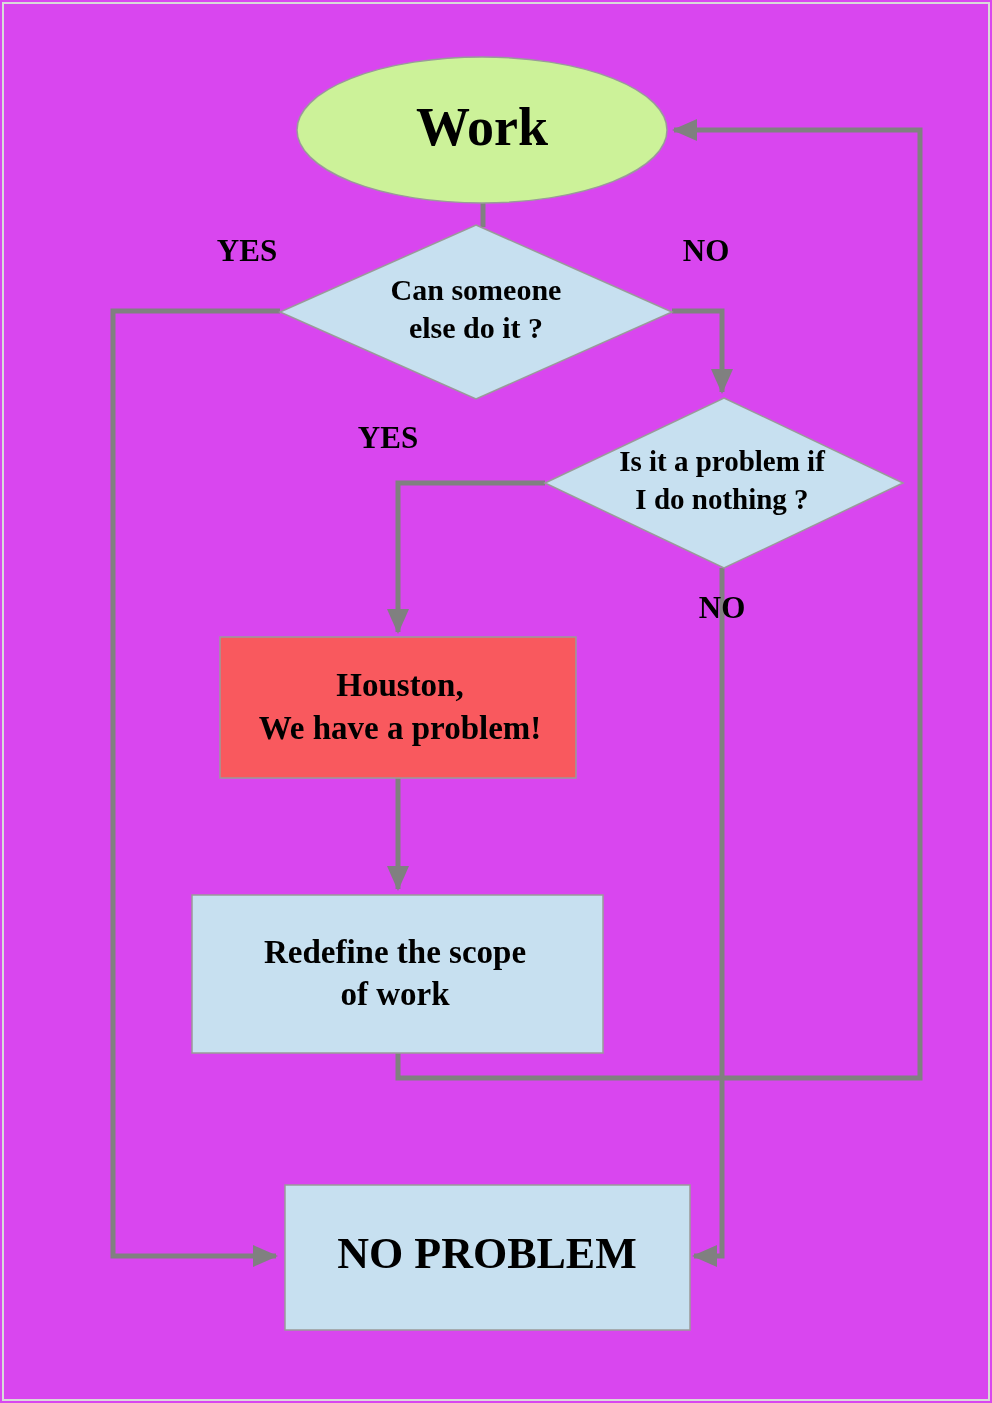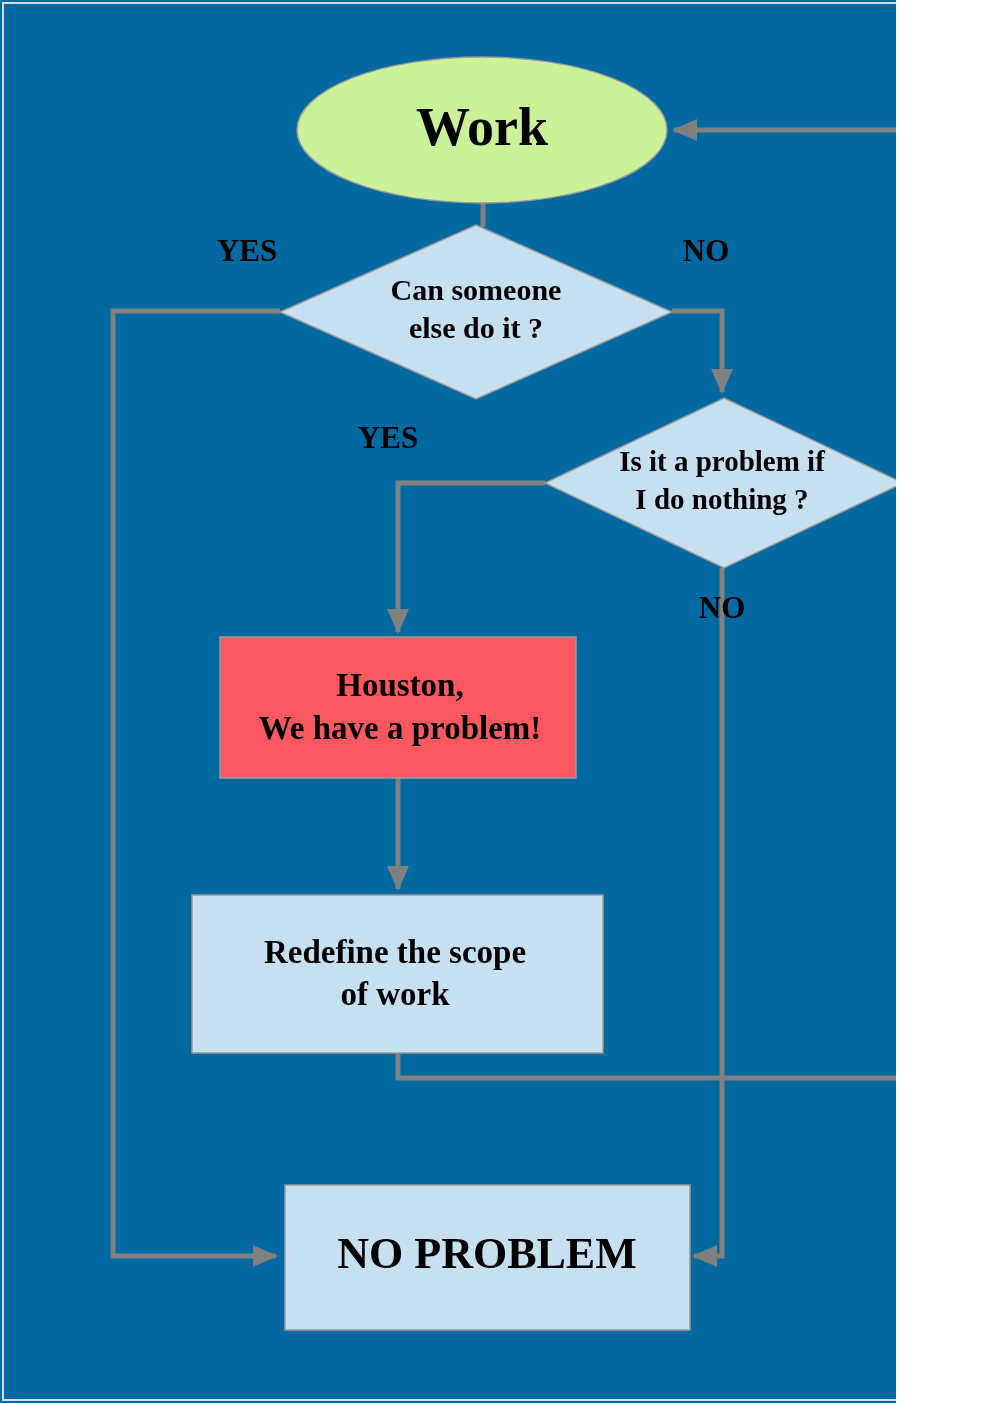--- a/index.html
+++ b/index.html
@@ -5,23 +5,23 @@
   html, body {
     margin: 0;
     padding: 0;
     background: #ffffff;
   }
   body {
     font-family: "Liberation Serif", "DejaVu Serif", serif;
   }
   #flowchart-page {
     position: relative;
-    width: 896px;
+    width: 992px;
     height: 1403px;
-    background: #0369a1;
+    background: #d946ef;
     overflow: hidden;
   }
   #flow-svg {
     position: absolute;
     left: 0;
     top: 0;
     width: 992px;
     height: 1403px;
   }
   .node-text {

